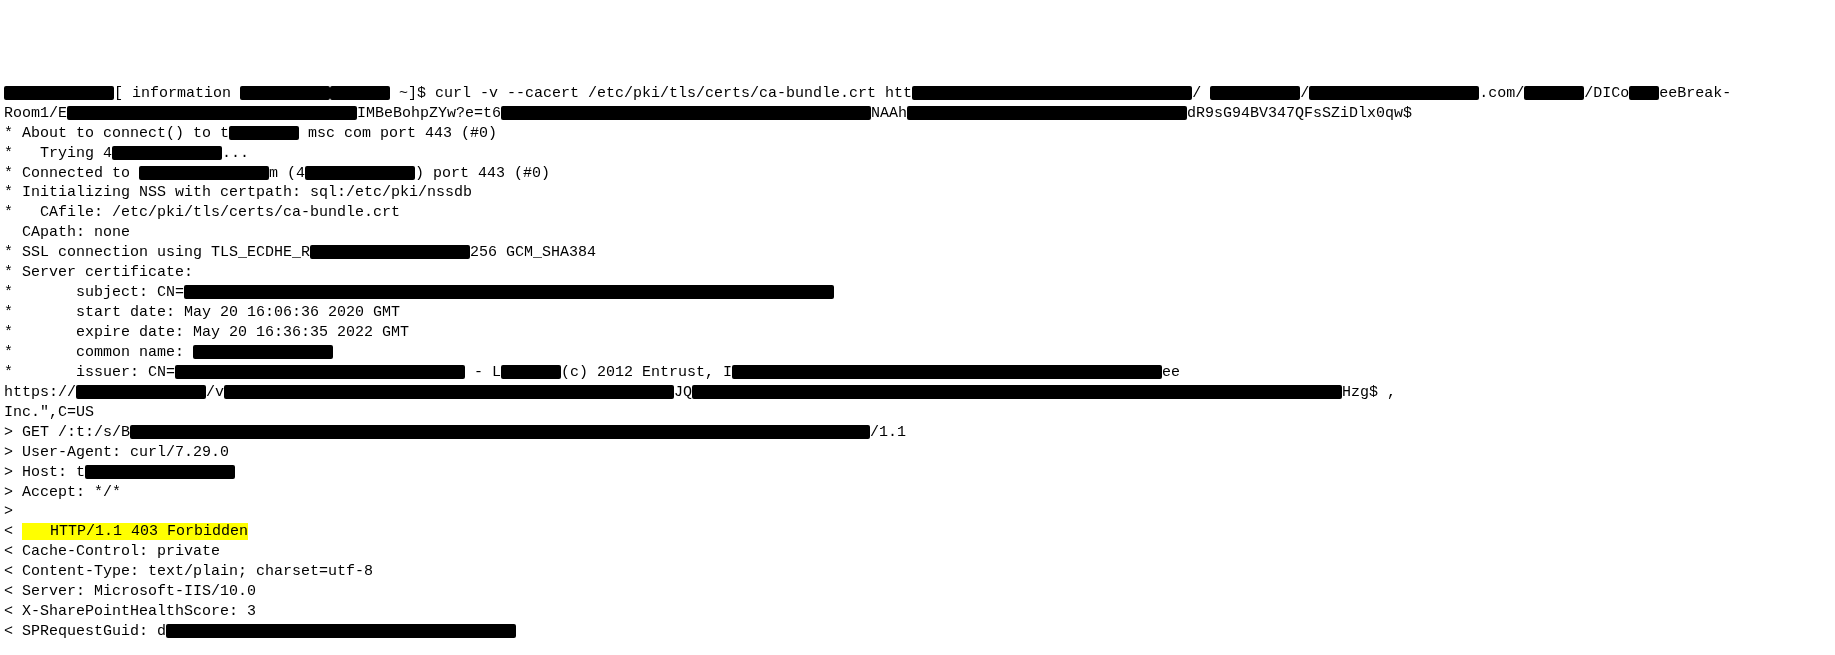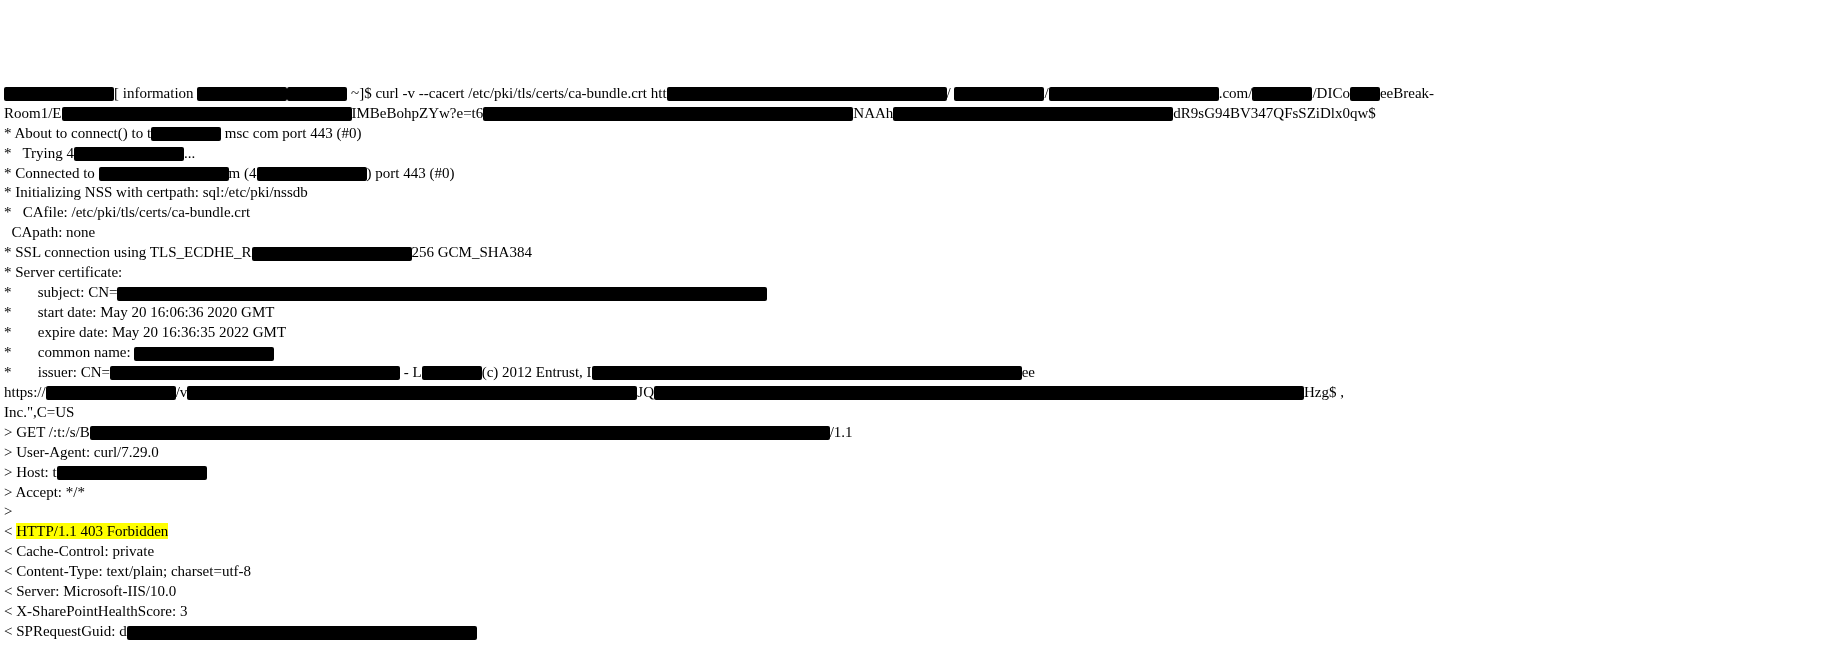--- a/index.html
+++ b/index.html
@@ -14,31 +14,31 @@
       background: #ffffff;
       color: #000000;
       padding: 4px;
       white-space: pre;
       overflow-x: auto;
     }
     .line {
       display: block;
       white-space: pre;
       position: relative;
-      font-family: Liberation Serif, serif;
     }
     .redacted {
       display: inline-block;
       background: #000000;
       height: 14px;
       vertical-align: middle;
       border-radius: 2px;
     }
     .highlight {
       background: #ffff00;
+      padding-left: 28px;
     }
   </style>
 </head>
 <body>
 
 
 
 <div id="terminal-output"><div class="line"><span class="redacted" style="width: 110px;"></span><span>[ information </span><span class="redacted" style="width: 90px;"></span><span class="redacted" style="width: 60px;"></span><span> ~]$ curl -v --cacert /etc/pki/tls/certs/ca-bundle.crt htt</span><span class="redacted" style="width: 280px;"></span><span>/ </span><span class="redacted" style="width: 90px;"></span><span>/</span><span class="redacted" style="width: 170px;"></span><span>.com/</span><span class="redacted" style="width: 60px;"></span><span>/DICo</span><span class="redacted" style="width: 30px;"></span><span>eeBreak-</span></div><div class="line"><span>Room1/E</span><span class="redacted" style="width: 290px;"></span><span>IMBeBohpZYw?e=t6</span><span class="redacted" style="width: 370px;"></span><span>NAAh</span><span class="redacted" style="width: 280px;"></span><span>dR9sG94BV347QFsSZiDlx0qw$</span></div><div class="line"><span>* About to connect() to t</span><span class="redacted" style="width: 70px;"></span><span> msc com port 443 (#0)</span></div><div class="line"><span>*   Trying 4</span><span class="redacted" style="width: 110px;"></span><span>...</span></div><div class="line"><span>* Connected to </span><span class="redacted" style="width: 130px;"></span><span>m (4</span><span class="redacted" style="width: 110px;"></span><span>) port 443 (#0)</span></div><div class="line"><span>* Initializing NSS with certpath: sql:/etc/pki/nssdb</span></div><div class="line"><span>*   CAfile: /etc/pki/tls/certs/ca-bundle.crt</span></div><div class="line"><span>  CApath: none</span></div><div class="line"><span>* SSL connection using TLS_ECDHE_R</span><span class="redacted" style="width: 160px;"></span><span>256 GCM_SHA384</span></div><div class="line"><span>* Server certificate:</span></div><div class="line"><span>*       subject: CN=</span><span class="redacted" style="width: 650px;"></span></div><div class="line"><span>*       start date: May 20 16:06:36 2020 GMT</span></div><div class="line"><span>*       expire date: May 20 16:36:35 2022 GMT</span></div><div class="line"><span>*       common name: </span><span class="redacted" style="width: 140px;"></span></div><div class="line"><span>*       issuer: CN=</span><span class="redacted" style="width: 290px;"></span><span> - L</span><span class="redacted" style="width: 60px;"></span><span>(c) 2012 Entrust, I</span><span class="redacted" style="width: 430px;"></span><span>ee</span></div><div class="line"><span>https://</span><span class="redacted" style="width: 130px;"></span><span>/v</span><span class="redacted" style="width: 450px;"></span><span>JQ</span><span class="redacted" style="width: 650px;"></span><span>Hzg$ ,</span></div><div class="line"><span>Inc.",C=US</span></div><div class="line"><span>&gt; GET /:t:/s/B</span><span class="redacted" style="width: 740px;"></span><span>/1.1</span></div><div class="line"><span>&gt; User-Agent: curl/7.29.0</span></div><div class="line"><span>&gt; Host: t</span><span class="redacted" style="width: 150px;"></span></div><div class="line"><span>&gt; Accept: */*</span></div><div class="line"><span>&gt;</span></div><div class="line"><span>&lt; </span><span class="highlight">HTTP/1.1 403 Forbidden</span></div><div class="line"><span>&lt; Cache-Control: private</span></div><div class="line"><span>&lt; Content-Type: text/plain; charset=utf-8</span></div><div class="line"><span>&lt; Server: Microsoft-IIS/10.0</span></div><div class="line"><span>&lt; X-SharePointHealthScore: 3</span></div><div class="line"><span>&lt; SPRequestGuid: d</span><span class="redacted" style="width: 350px;"></span></div></div>
 
 

